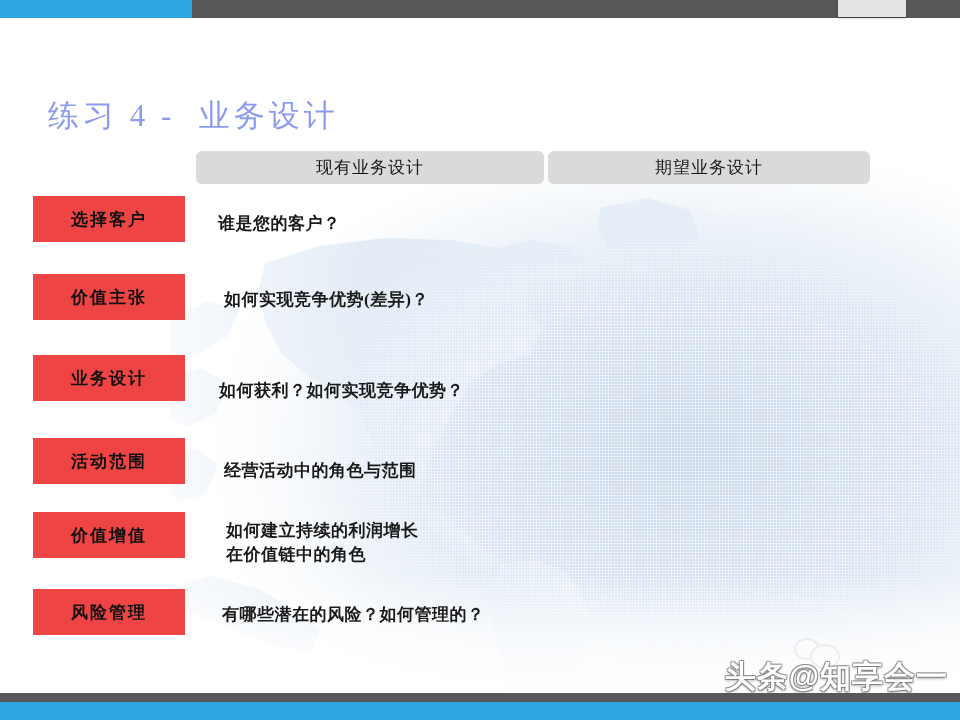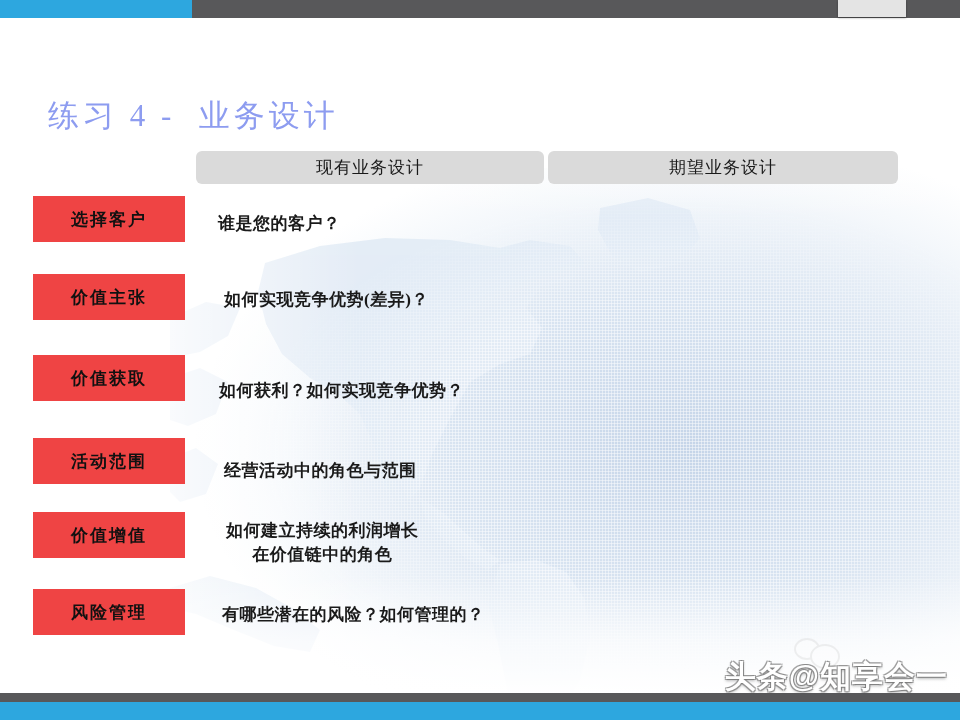--- a/index.html
+++ b/index.html
@@ -132,21 +132,21 @@
     display: flex;
     align-items: center;
     justify-content: center;
     font-size: 17px;
     color: #1a1a1a;
     letter-spacing: 1px;
     font-family: "Liberation Serif", "DejaVu Serif", serif;
     border-radius: 6px;
   }
   .header-cell.left  { width: 348px; }
-  .header-cell.right { width: 350px; margin-left: 4px; }
+  .header-cell.right { width: 322px; margin-left: 4px; }
 
   
   .cat-btn {
     position: absolute;
     left: 33px;
     width: 152px;
     height: 46px;
     background: #ef4444;
     display: flex;
     align-items: center;
@@ -161,21 +161,20 @@
   
   .row-text {
     position: absolute;
     font-size: 17px;
     font-weight: bold;
     color: #1a1a1a;
     line-height: 24px;
     letter-spacing: .5px;
     white-space: pre-line;
     font-family: "Liberation Serif", "DejaVu Serif", serif;
-    text-align: center;
   }
 
   
   .watermark {
     position: absolute;
     right: 12px;
     bottom: 22px;
     font-size: 31px;
     font-weight: bold;
     color: #ffffff;
@@ -250,21 +249,21 @@
 
   <div class="slide-title">练习 4 -  业务设计</div>
 
   <div class="header-row">
     <div class="header-cell left">现有业务设计</div>
     <div class="header-cell right">期望业务设计</div>
   </div>
 
   <div class="cat-btn" style="top:196px">选择客户</div>
   <div class="cat-btn" style="top:274px">价值主张</div>
-  <div class="cat-btn" style="top:355px">价值获取</div>
+  <div class="cat-btn" style="top:355px">业务设计</div>
   <div class="cat-btn" style="top:438px">活动范围</div>
   <div class="cat-btn" style="top:512px">价值增值</div>
   <div class="cat-btn" style="top:589px">风险管理</div>
 
   <div class="row-text" style="left:218px; top:212px">谁是您的客户？</div>
   <div class="row-text" style="left:224px; top:288px">如何实现竞争优势(差异)？</div>
   <div class="row-text" style="left:219px; top:379px">如何获利？如何实现竞争优势？</div>
   <div class="row-text" style="left:224px; top:459px">经营活动中的角色与范围</div>
   <div class="row-text" style="left:226px; top:519px">如何建立持续的利润增长
 在价值链中的角色</div>

